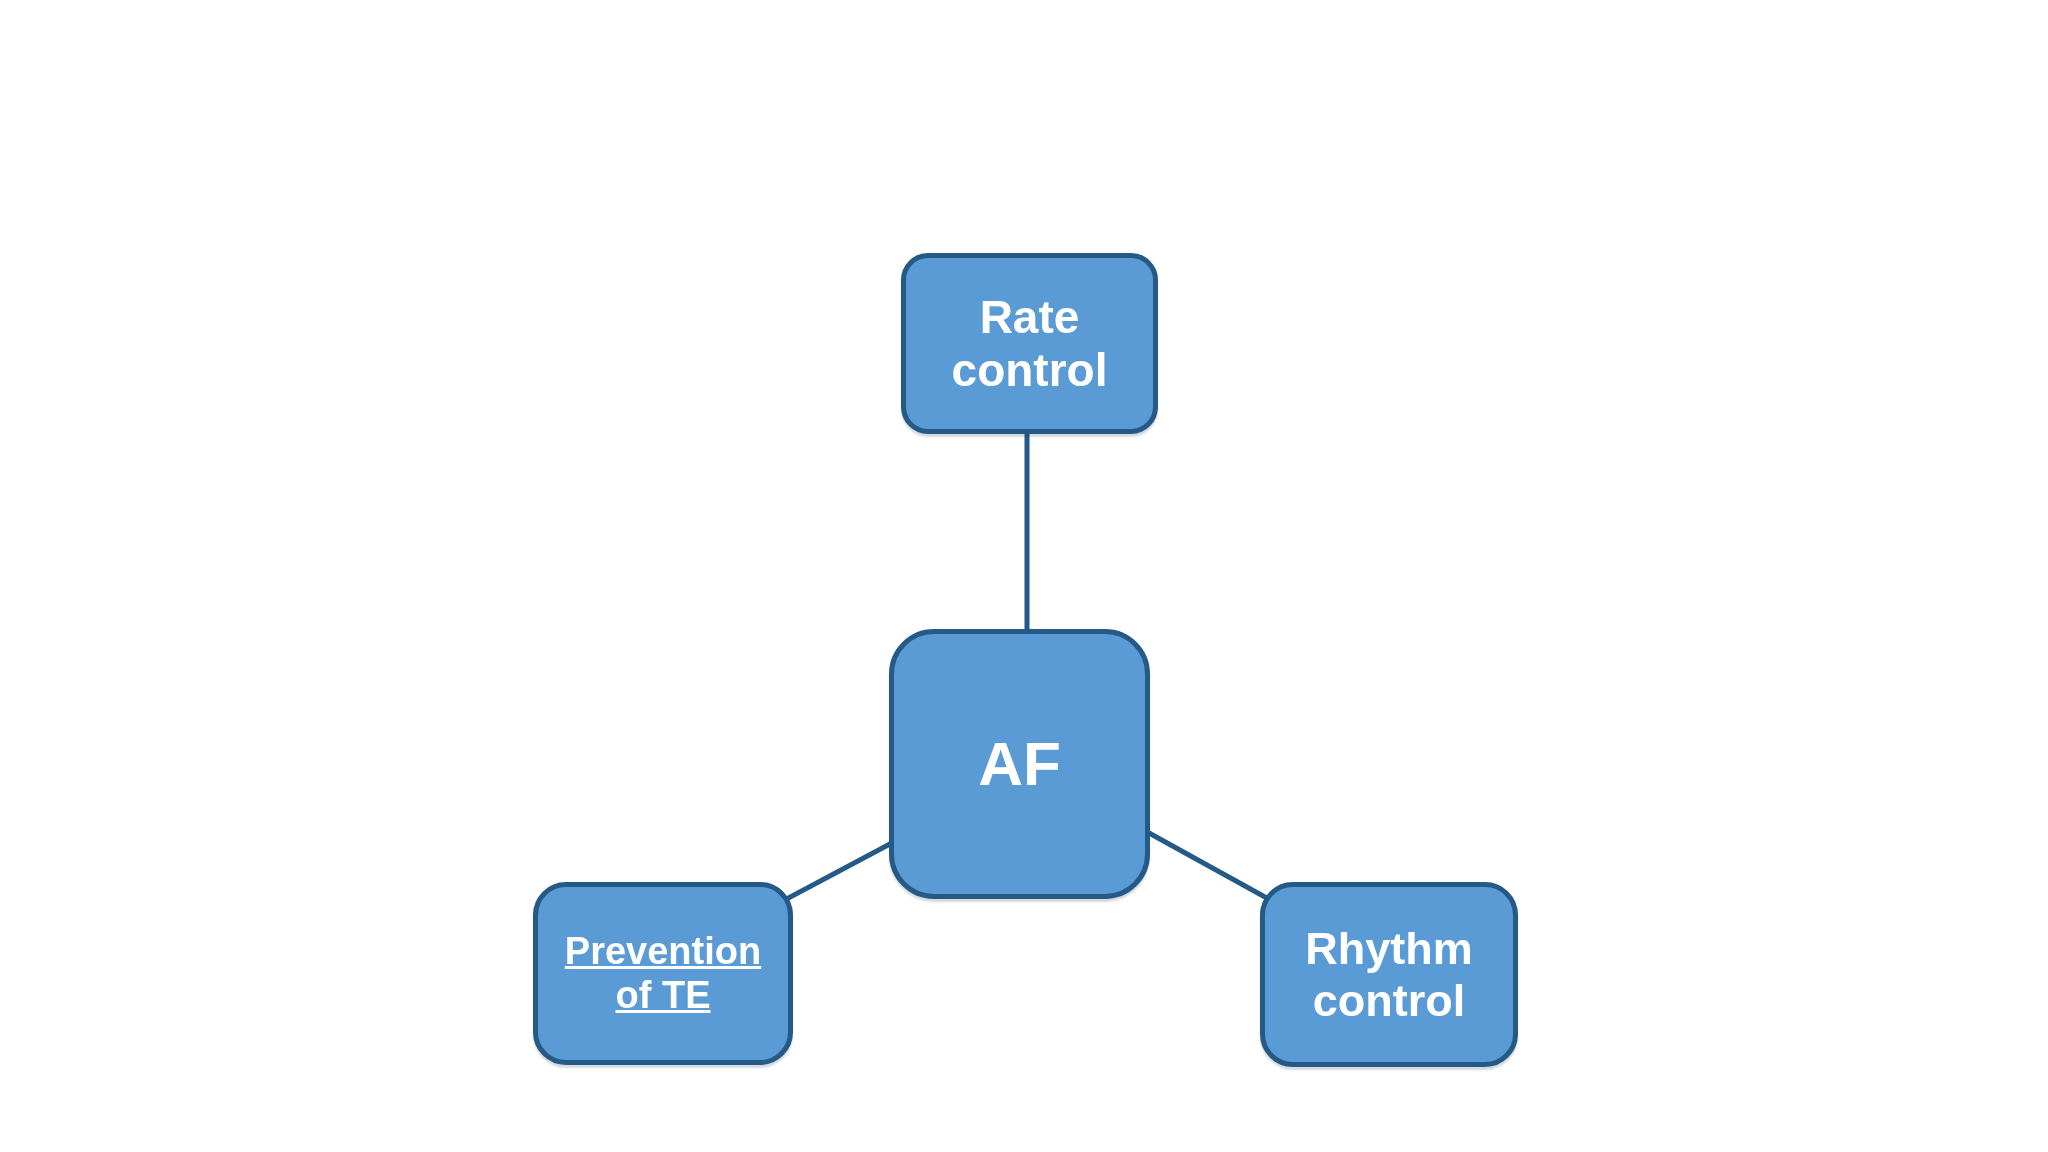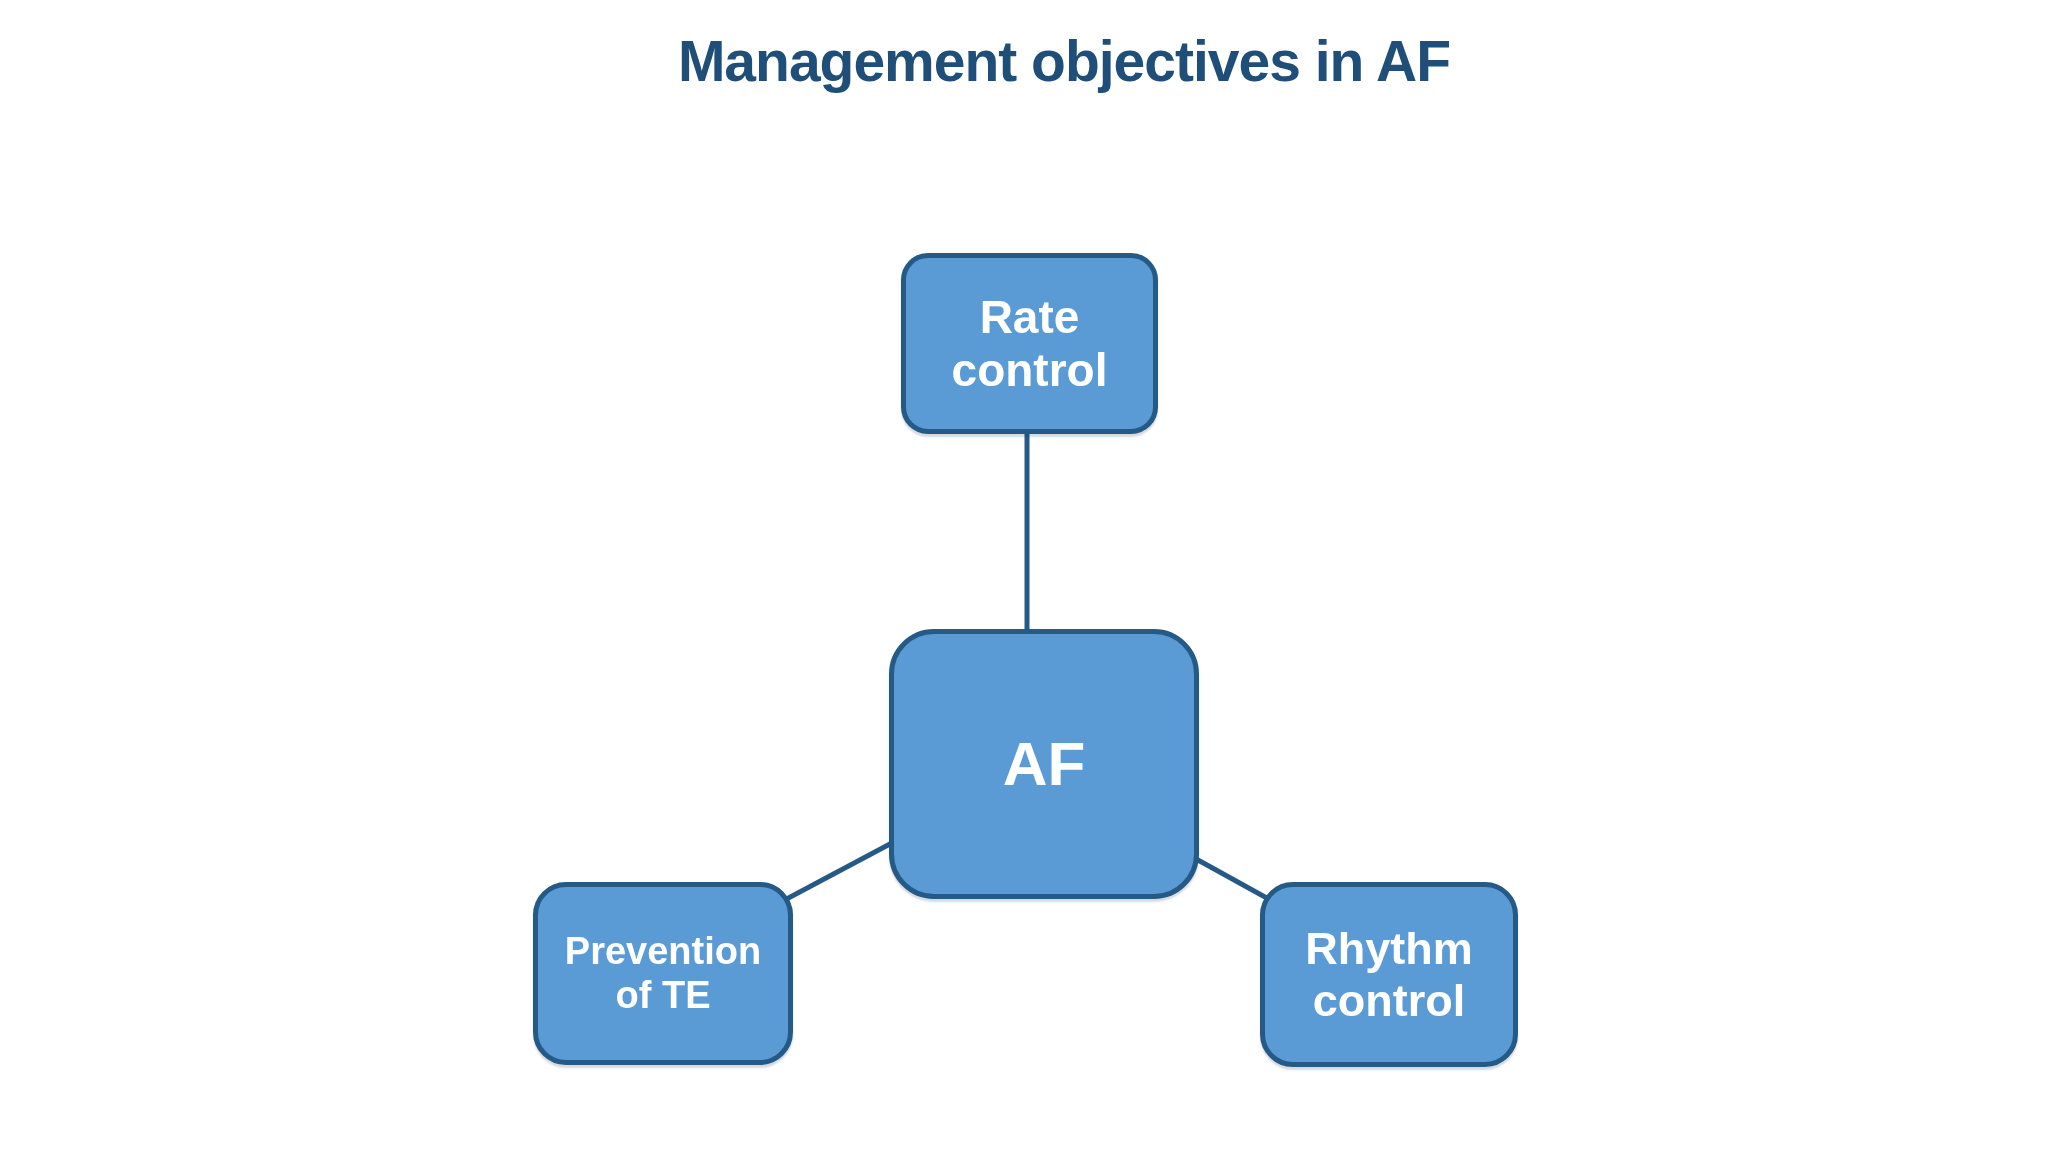--- a/index.html
+++ b/index.html
@@ -55,45 +55,45 @@
   }
   .node-top {
     left: 901px; top: 253px;
     width: 257px; height: 181px;
     border-radius: 27px;
     font-size: 46px;
     padding: 12px 28px;
   }
   .node-center {
     left: 889px; top: 629px;
-    width: 310px; height: 270px;
+    width: 261px; height: 270px;
     border-radius: 45px;
     font-size: 62px;
   }
   .node-bottom-left {
     left: 533px; top: 882px;
     width: 260px; height: 183px;
     border-radius: 33px;
     font-size: 38px;
     padding: 0 20px;
+    text-decoration: underline;
   }
   .node-bottom-right {
     left: 1260px; top: 882px;
     width: 258px; height: 185px;
     border-radius: 33px;
     font-size: 45px;
     padding: 0 32px;
   }
 </style>
 </head>
 <body>
 
 <div class="stage">
 
-  <div class="diagram-title">Management objectives in AF</div>
 
   <svg class="connector-layer" viewBox="0 0 2048 1152" xmlns="http://www.w3.org/2000/svg">
     <line x1="1027" y1="420" x2="1027" y2="645"></line>
     <line x1="920" y1="828" x2="762" y2="912"></line>
     <line x1="1140" y1="828" x2="1292" y2="912"></line>
   </svg>
 
   <div class="node node-top">
     <span>Rate control</span>
   </div>

